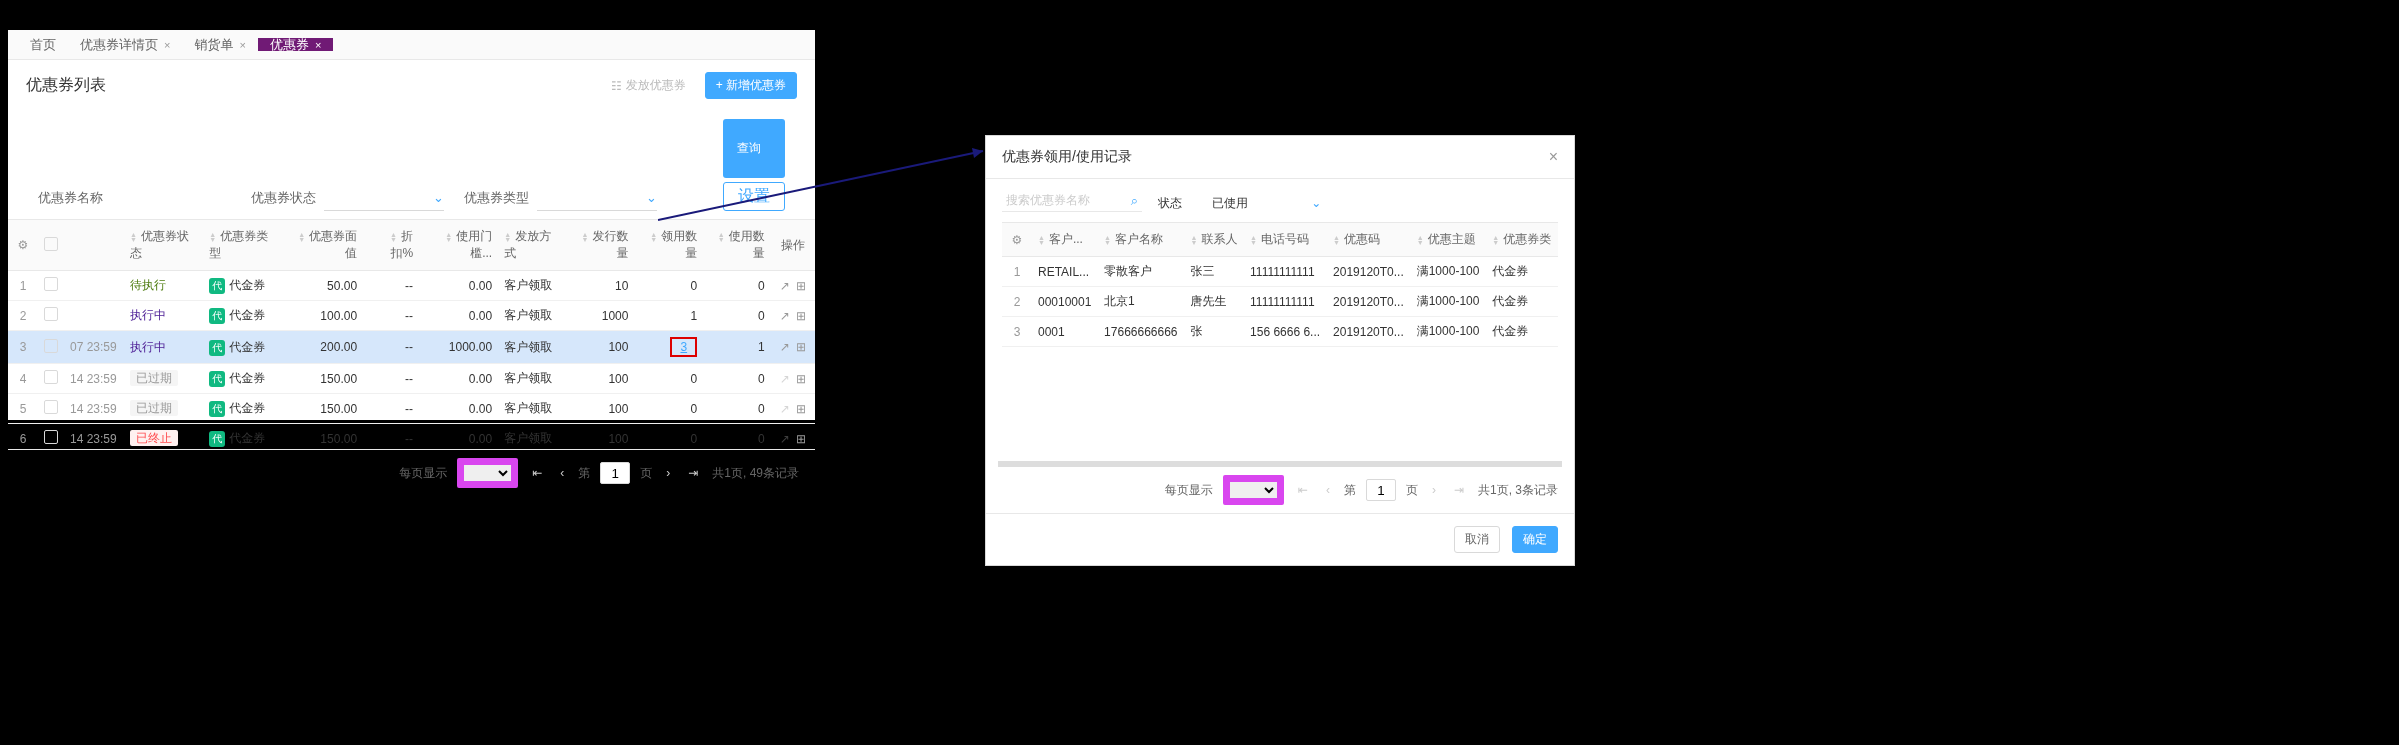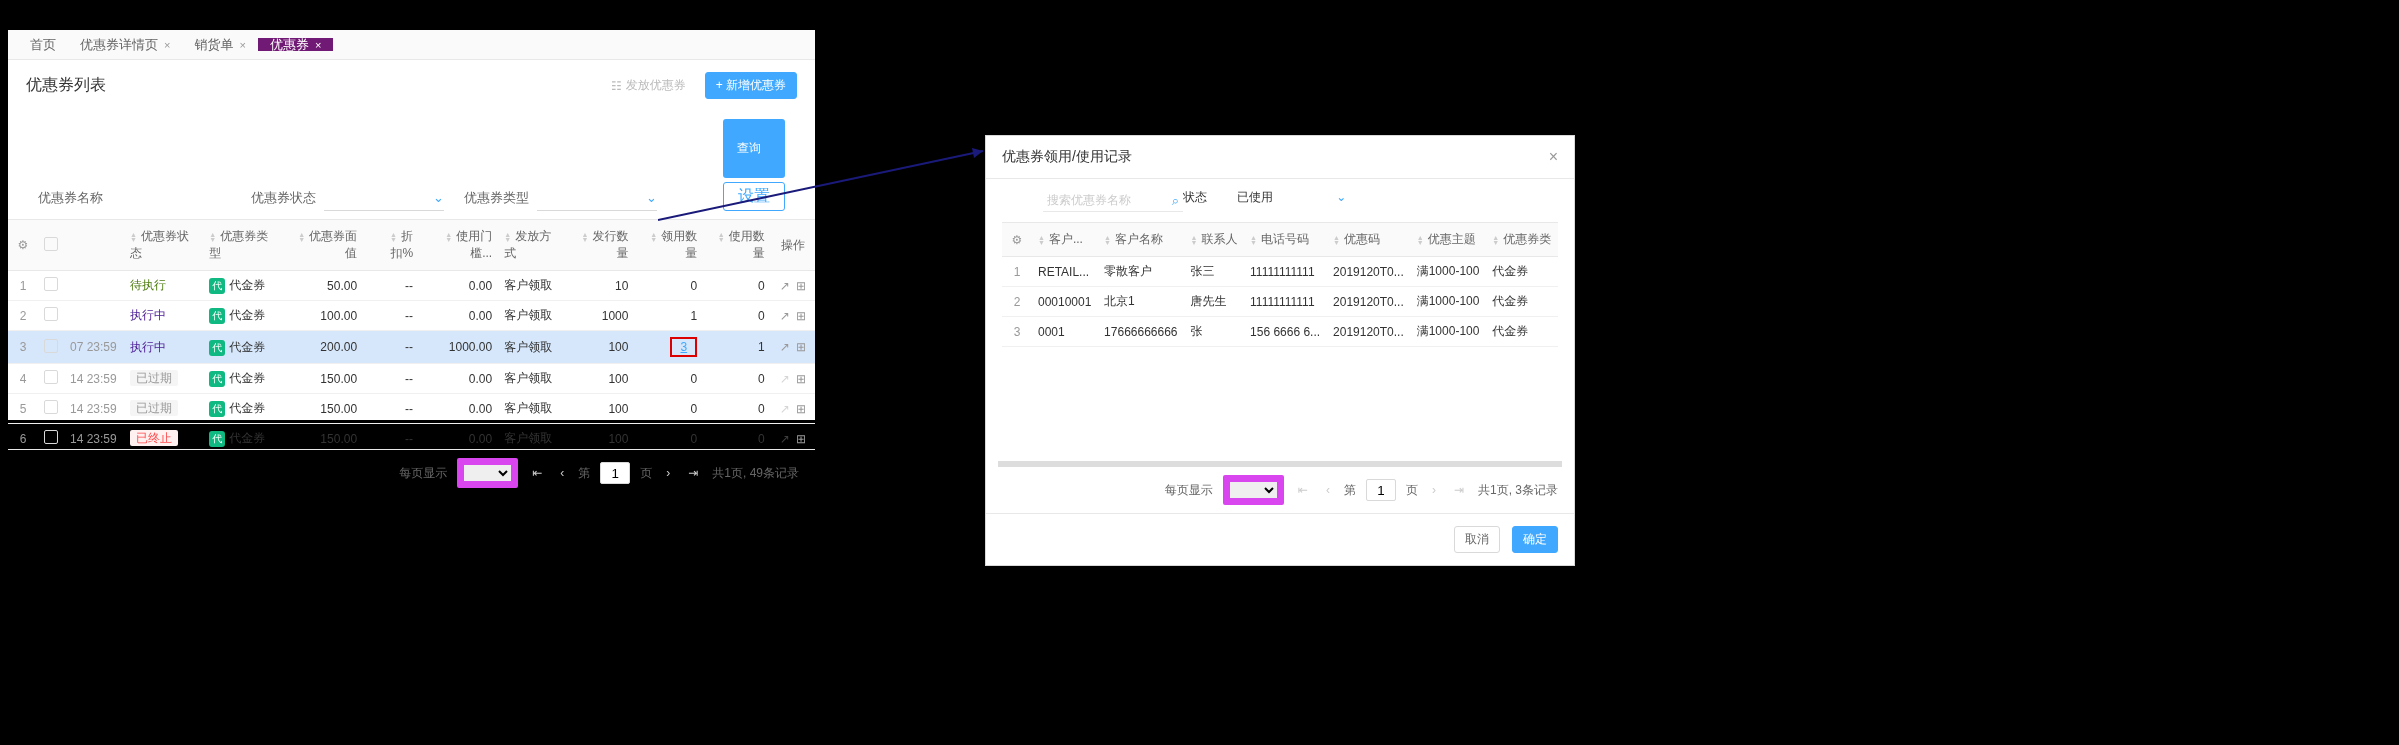--- a/index.html
+++ b/index.html
@@ -52,21 +52,21 @@
     .pagination { display: flex; align-items: center; justify-content: flex-end; padding: 8px 16px; gap: 10px; font-size: 12px; color: #666; border-top: 1px solid #e8e8e8; }
     .page-nav { color: #ccc; cursor: pointer; padding: 0 4px; }
     .page-input { width: 30px; height: 22px; text-align: center; border: 1px solid #d9d9d9; border-radius: 2px; }
     .page-select { height: 22px; border: 7px solid #d946ef; border-radius: 2px; padding: 8px 6px; }
     
     
     .modal { position: absolute; right: 0; top: 135px; width: 590px; background: #fff; border: 1px solid #d9d9d9; box-shadow: 0 4px 12px rgba(0,0,0,0.15); }
     .modal-header { display: flex; justify-content: space-between; align-items: center; padding: 12px 16px; border-bottom: 1px solid #e8e8e8; }
     .modal-title { font-size: 14px; font-weight: 500; }
     .modal-close { color: #999; cursor: pointer; font-size: 16px; }
-    .modal-filters { display: flex; padding: 10px 16px; align-items: flex-start; margin-left: 41px; }
+    .modal-filters { display: flex; padding: 10px 16px; gap: 16px; align-items: flex-end; }
     .search-box { position: relative; width: 140px; }
     .search-input { width: 100%; border: none; border-bottom: 1px solid #e8e8e8; padding: 4px 24px 4px 4px; font-size: 12px; }
     .search-input::placeholder { color: #ccc; }
     .search-icon { position: absolute; right: 4px; top: 4px; color: #40a9ff; }
     .status-select { border: none; color: #333; font-size: 12px; display: flex; align-items: center; gap: 30px; }
     .modal-table-wrap { padding: 0 16px; min-height: 200px; }
     .modal-footer { display: flex; justify-content: flex-end; padding: 12px 16px; border-top: 1px solid #e8e8e8; gap: 12px; }
     
     
     .arrow { position: absolute; pointer-events: none; }

